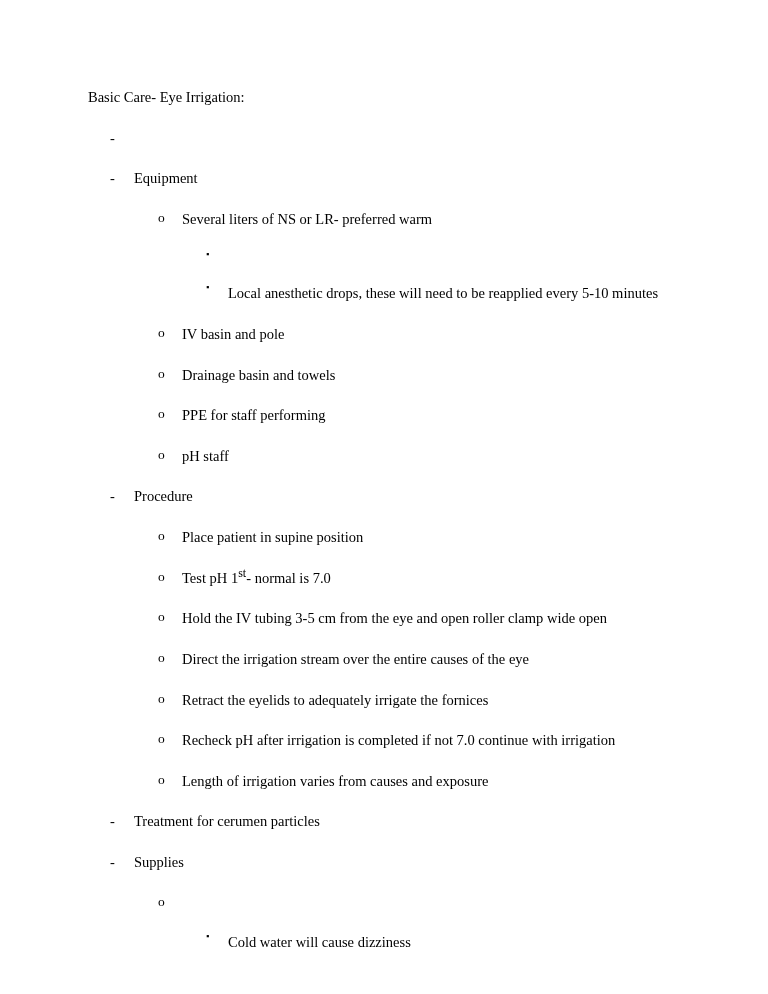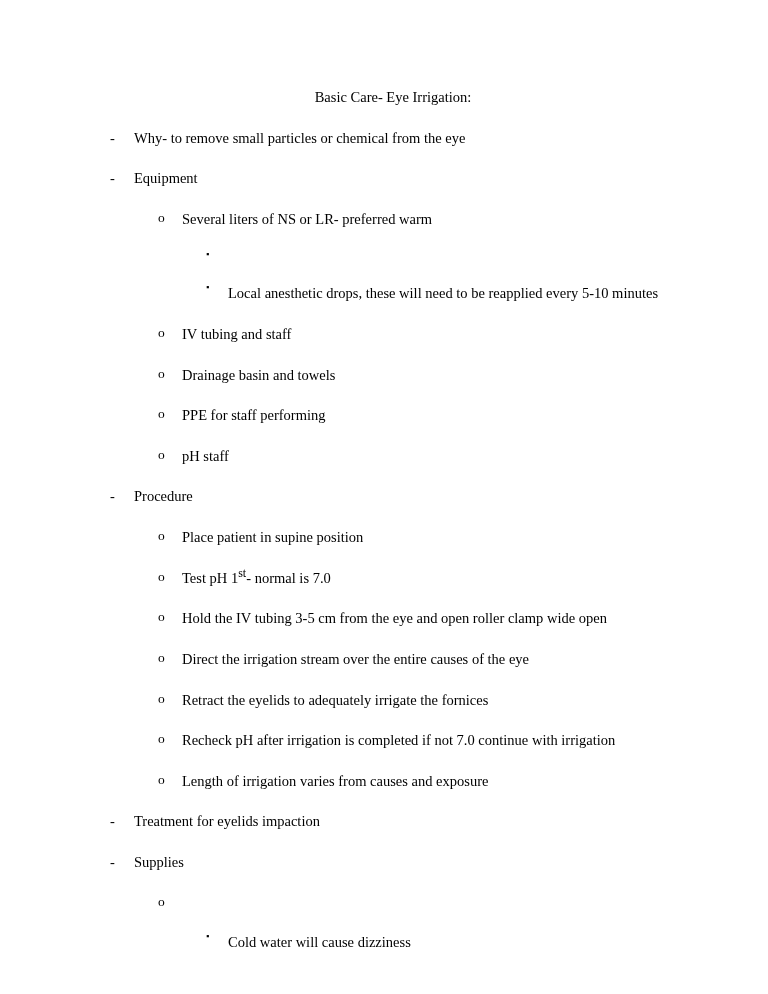--- a/index.html
+++ b/index.html
@@ -32,21 +32,21 @@
   }
   .doc-line .marker {
     flex: 0 0 auto;
     text-align: left;
   }
   .doc-line .text {
     flex: 0 1 auto;
   }
 
   
-  .lvl-0 { margin-left: 0px; justify-content: center; }
+  .lvl-0 { margin-left: 0px; }
   .lvl-1 { margin-left: 22px; }
   .lvl-2 { margin-left: 70px; }
   .lvl-3 { margin-left: 118px; }
 
   .lvl-0 .marker { width: 0px; }
   .lvl-1 .marker { width: 24px; }
   .lvl-2 .marker { width: 24px; }
   .lvl-3 .marker { width: 22px; }
 
   .marker-dash   { font-size: 14.5px; }
@@ -63,40 +63,39 @@
 <body>
 
 <div class="page">
   <div id="doc-body">
       <div class="doc-line lvl-0">
         <span class="marker marker-none"></span>
         <span class="text"><span>Basic Care- Eye Irrigation:</span></span>
       </div>
       <div class="doc-line lvl-1">
         <span class="marker marker-dash">-</span>
-        <span class="text"><span>Why- to remove small particles or chemical from the eye</span></span>
       </div>
       <div class="doc-line lvl-1">
         <span class="marker marker-dash">-</span>
         <span class="text"><span>Equipment</span></span>
       </div>
       <div class="doc-line lvl-2">
         <span class="marker marker-circle">o</span>
         <span class="text"><span>Several liters of NS or LR- preferred warm</span></span>
       </div>
       <div class="doc-line lvl-3">
         <span class="marker marker-square">▪</span>
       </div>
       <div class="doc-line lvl-3">
         <span class="marker marker-square">▪</span>
         <span class="text"><span>Local anesthetic drops, these will need to be reapplied every 5-10 minutes</span></span>
       </div>
       <div class="doc-line lvl-2">
         <span class="marker marker-circle">o</span>
-        <span class="text"><span>IV tubing and staff</span></span>
+        <span class="text"><span>IV basin and pole</span></span>
       </div>
       <div class="doc-line lvl-2">
         <span class="marker marker-circle">o</span>
         <span class="text"><span>Drainage basin and towels</span></span>
       </div>
       <div class="doc-line lvl-2">
         <span class="marker marker-circle">o</span>
         <span class="text"><span>PPE for staff performing</span></span>
       </div>
       <div class="doc-line lvl-2">
@@ -130,21 +129,21 @@
       <div class="doc-line lvl-2">
         <span class="marker marker-circle">o</span>
         <span class="text"><span>Recheck pH after irrigation is completed if not 7.0 continue with irrigation</span></span>
       </div>
       <div class="doc-line lvl-2">
         <span class="marker marker-circle">o</span>
         <span class="text"><span>Length of irrigation varies from causes and exposure</span></span>
       </div>
       <div class="doc-line lvl-1">
         <span class="marker marker-dash">-</span>
-        <span class="text"><span>Treatment for eyelids impaction</span></span>
+        <span class="text"><span>Treatment for cerumen particles</span></span>
       </div>
       <div class="doc-line lvl-1">
         <span class="marker marker-dash">-</span>
         <span class="text"><span>Supplies</span></span>
       </div>
       <div class="doc-line lvl-2">
         <span class="marker marker-circle">o</span>
       </div>
       <div class="doc-line lvl-3">
         <span class="marker marker-square">▪</span>

